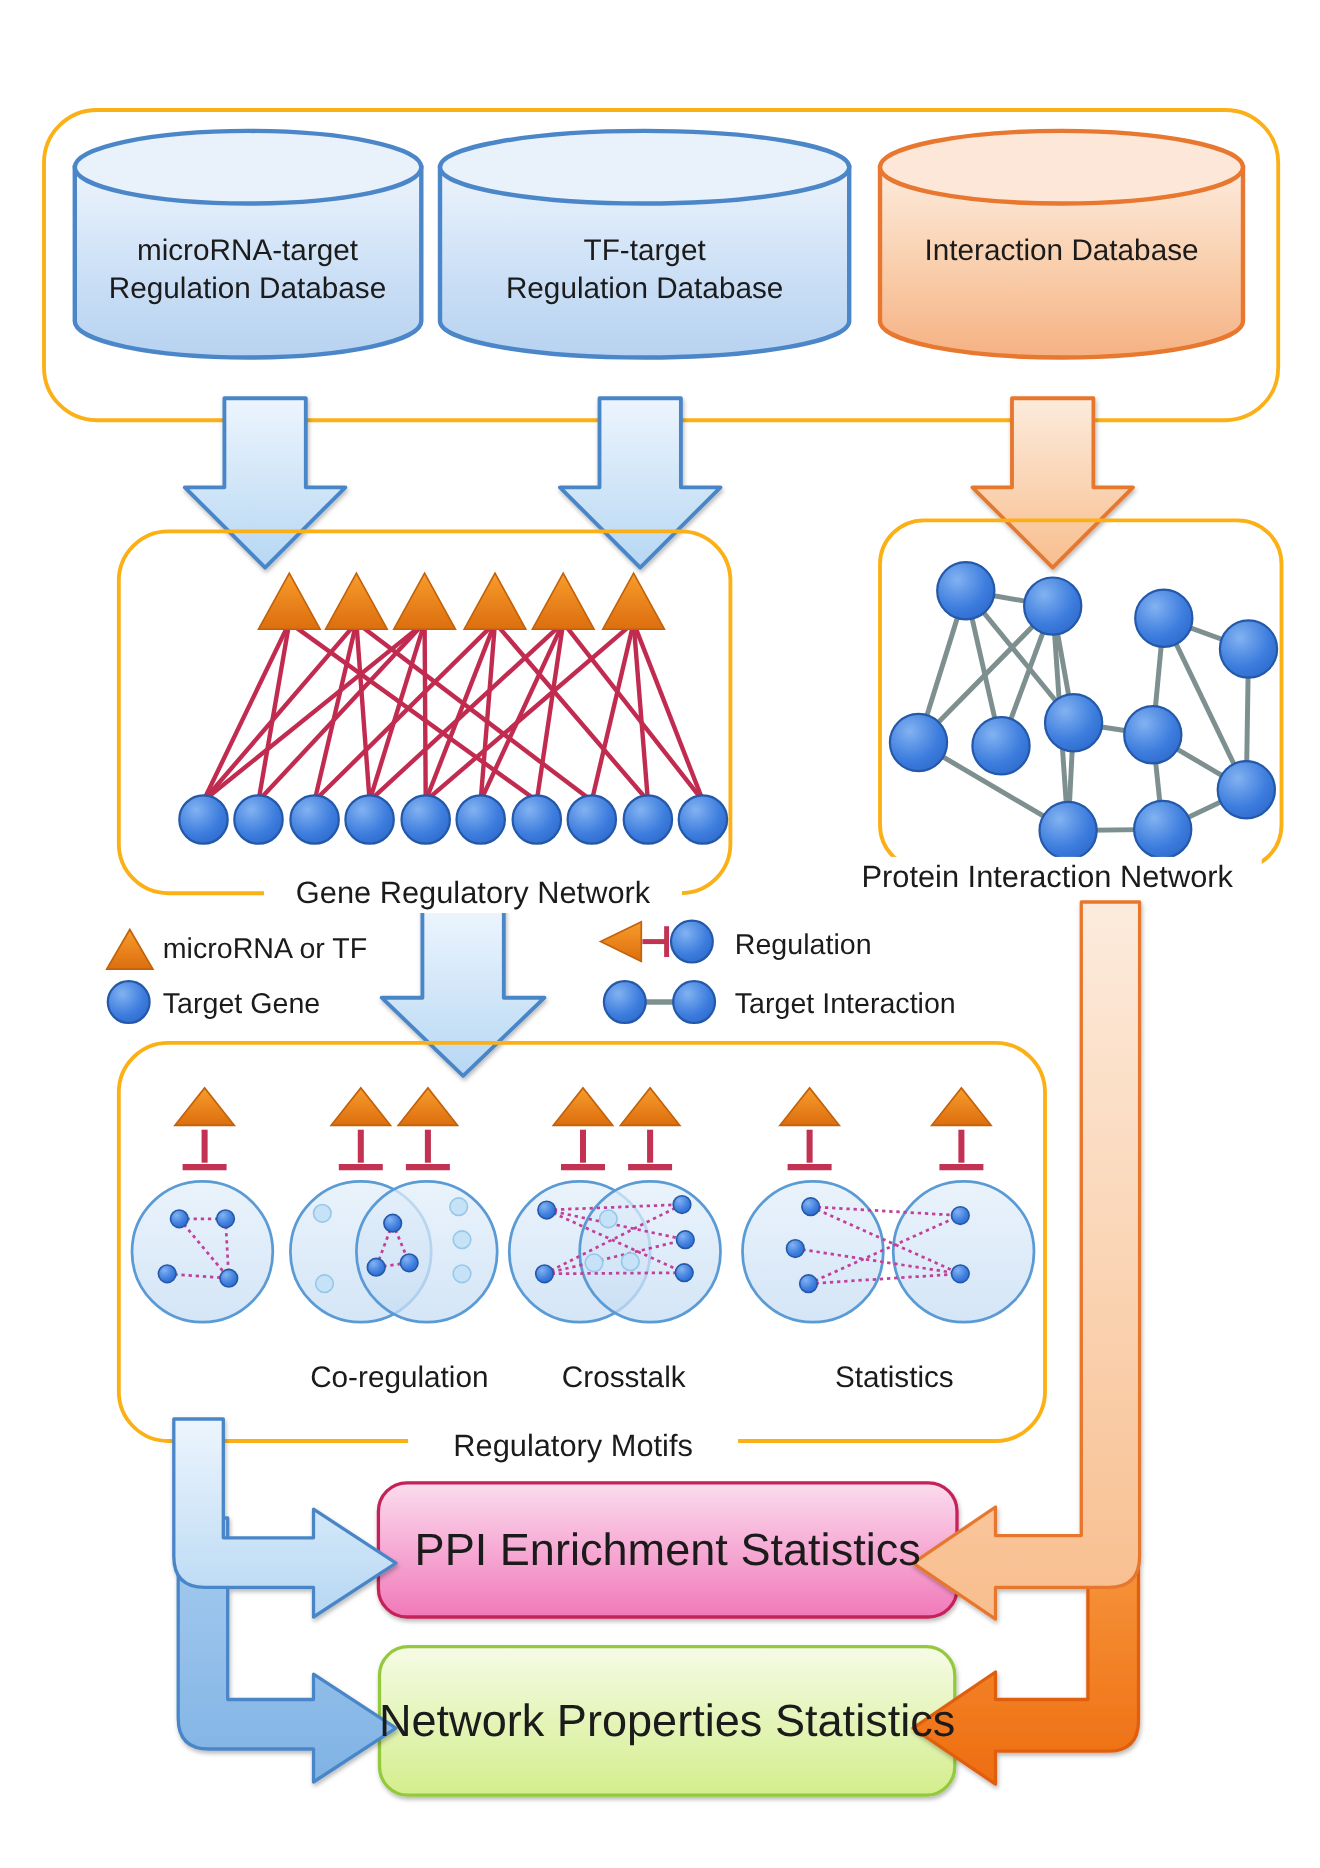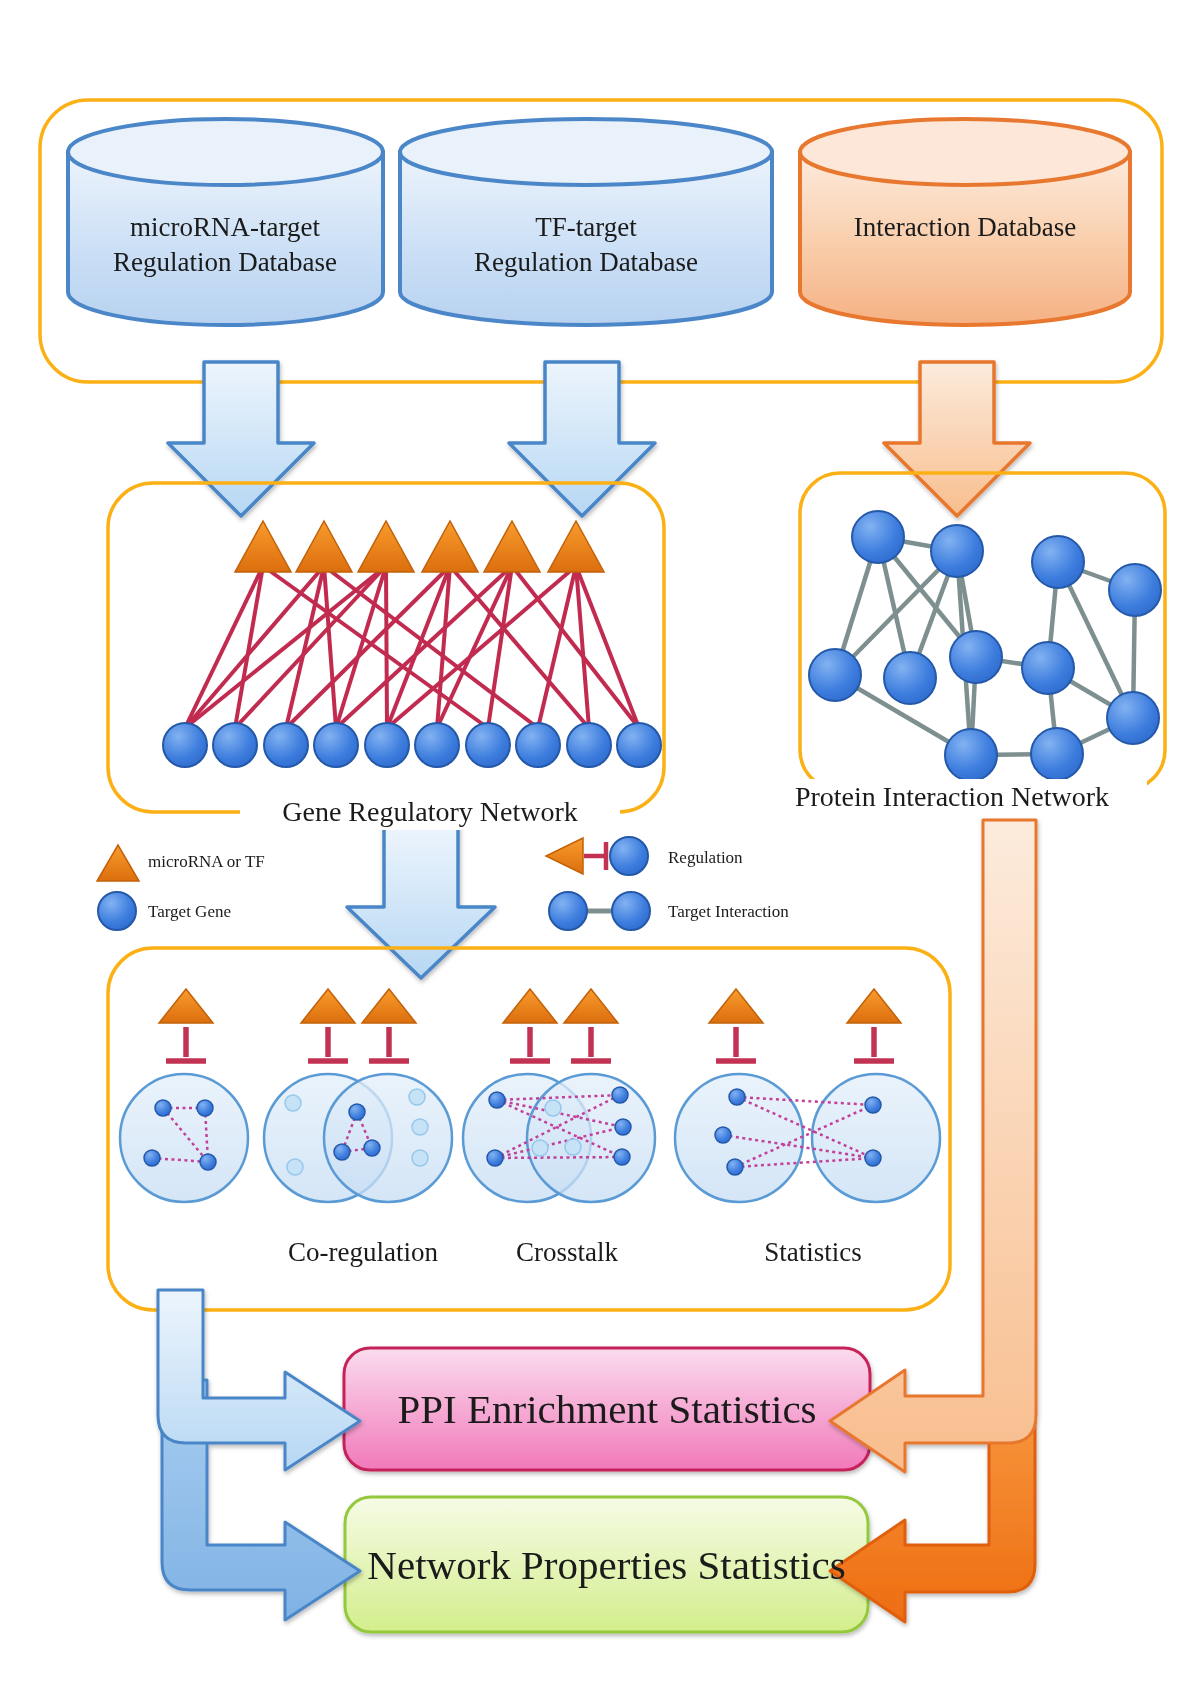--- a/index.html
+++ b/index.html
@@ -1,22 +1,22 @@
 <!DOCTYPE html>
 <html><head>
 <meta charset="utf-8">
 <style>
   html,body{margin:0;padding:0;background:#ffffff;}
   #stage{position:relative;width:1200px;height:1698px;background:#ffffff;overflow:hidden;
-         font-family:Liberation Serif, serif;color:#1b1b1b;}
+         font-family:Liberation Sans, sans-serif;color:#1b1b1b;}
   #diagram{position:absolute;left:0;top:0;}
   .lbl{position:absolute;text-align:center;white-space:nowrap;}
   .db-lbl{font-size:27px;line-height:35px;}
   .net-lbl{font-size:28px;line-height:36px;background:#ffffff;}
-  .leg-lbl{font-size:17px;line-height:32px;text-align:left;}
+  .leg-lbl{font-size:26px;line-height:32px;text-align:left;}
   .motif-lbl{font-size:27px;line-height:27px;white-space:normal;}
   .out-lbl{font-size:41px;display:flex;align-items:center;justify-content:center;}
 </style>
 </head>
 <body>
 
 <div id="stage">
 
   <svg id="diagram" width="1200" height="1698" viewBox="0 0 1200 1698">
     <defs>
@@ -281,20 +281,21 @@
   <div class="lbl db-lbl" style="left:431px;top:210px;width:310px;">
     <div>TF-target</div>
       <div>Regulation Database</div>
   </div>
   <div class="lbl db-lbl" style="left:810px;top:210px;width:310px;">
       <div>Interaction Database</div>
   </div>
 
   <div class="lbl net-lbl" style="left:240px;top:794px;width:380px;height:36px;">Gene Regulatory Network</div>
   <div class="lbl net-lbl" style="left:757px;top:779px;width:390px;height:36px;">Protein Interaction Network</div>
+  <div class="lbl net-lbl" style="left:371px;top:1297px;width:300px;height:36px;">Regulatory Motifs</div>
 
   <div class="lbl leg-lbl" style="left:148px;top:846px;">microRNA or TF</div>
   <div class="lbl leg-lbl" style="left:148px;top:896px;">Target Gene</div>
   <div class="lbl leg-lbl" style="left:668px;top:842px;">Regulation</div>
   <div class="lbl leg-lbl" style="left:668px;top:896px;">Target Interaction</div>
 
   <div class="lbl motif-lbl" style="left:233px;top:1239px;width:260px;">
     <div>Co-regulation</div>
   </div>
   <div class="lbl motif-lbl" style="left:457px;top:1239px;width:220px;">

